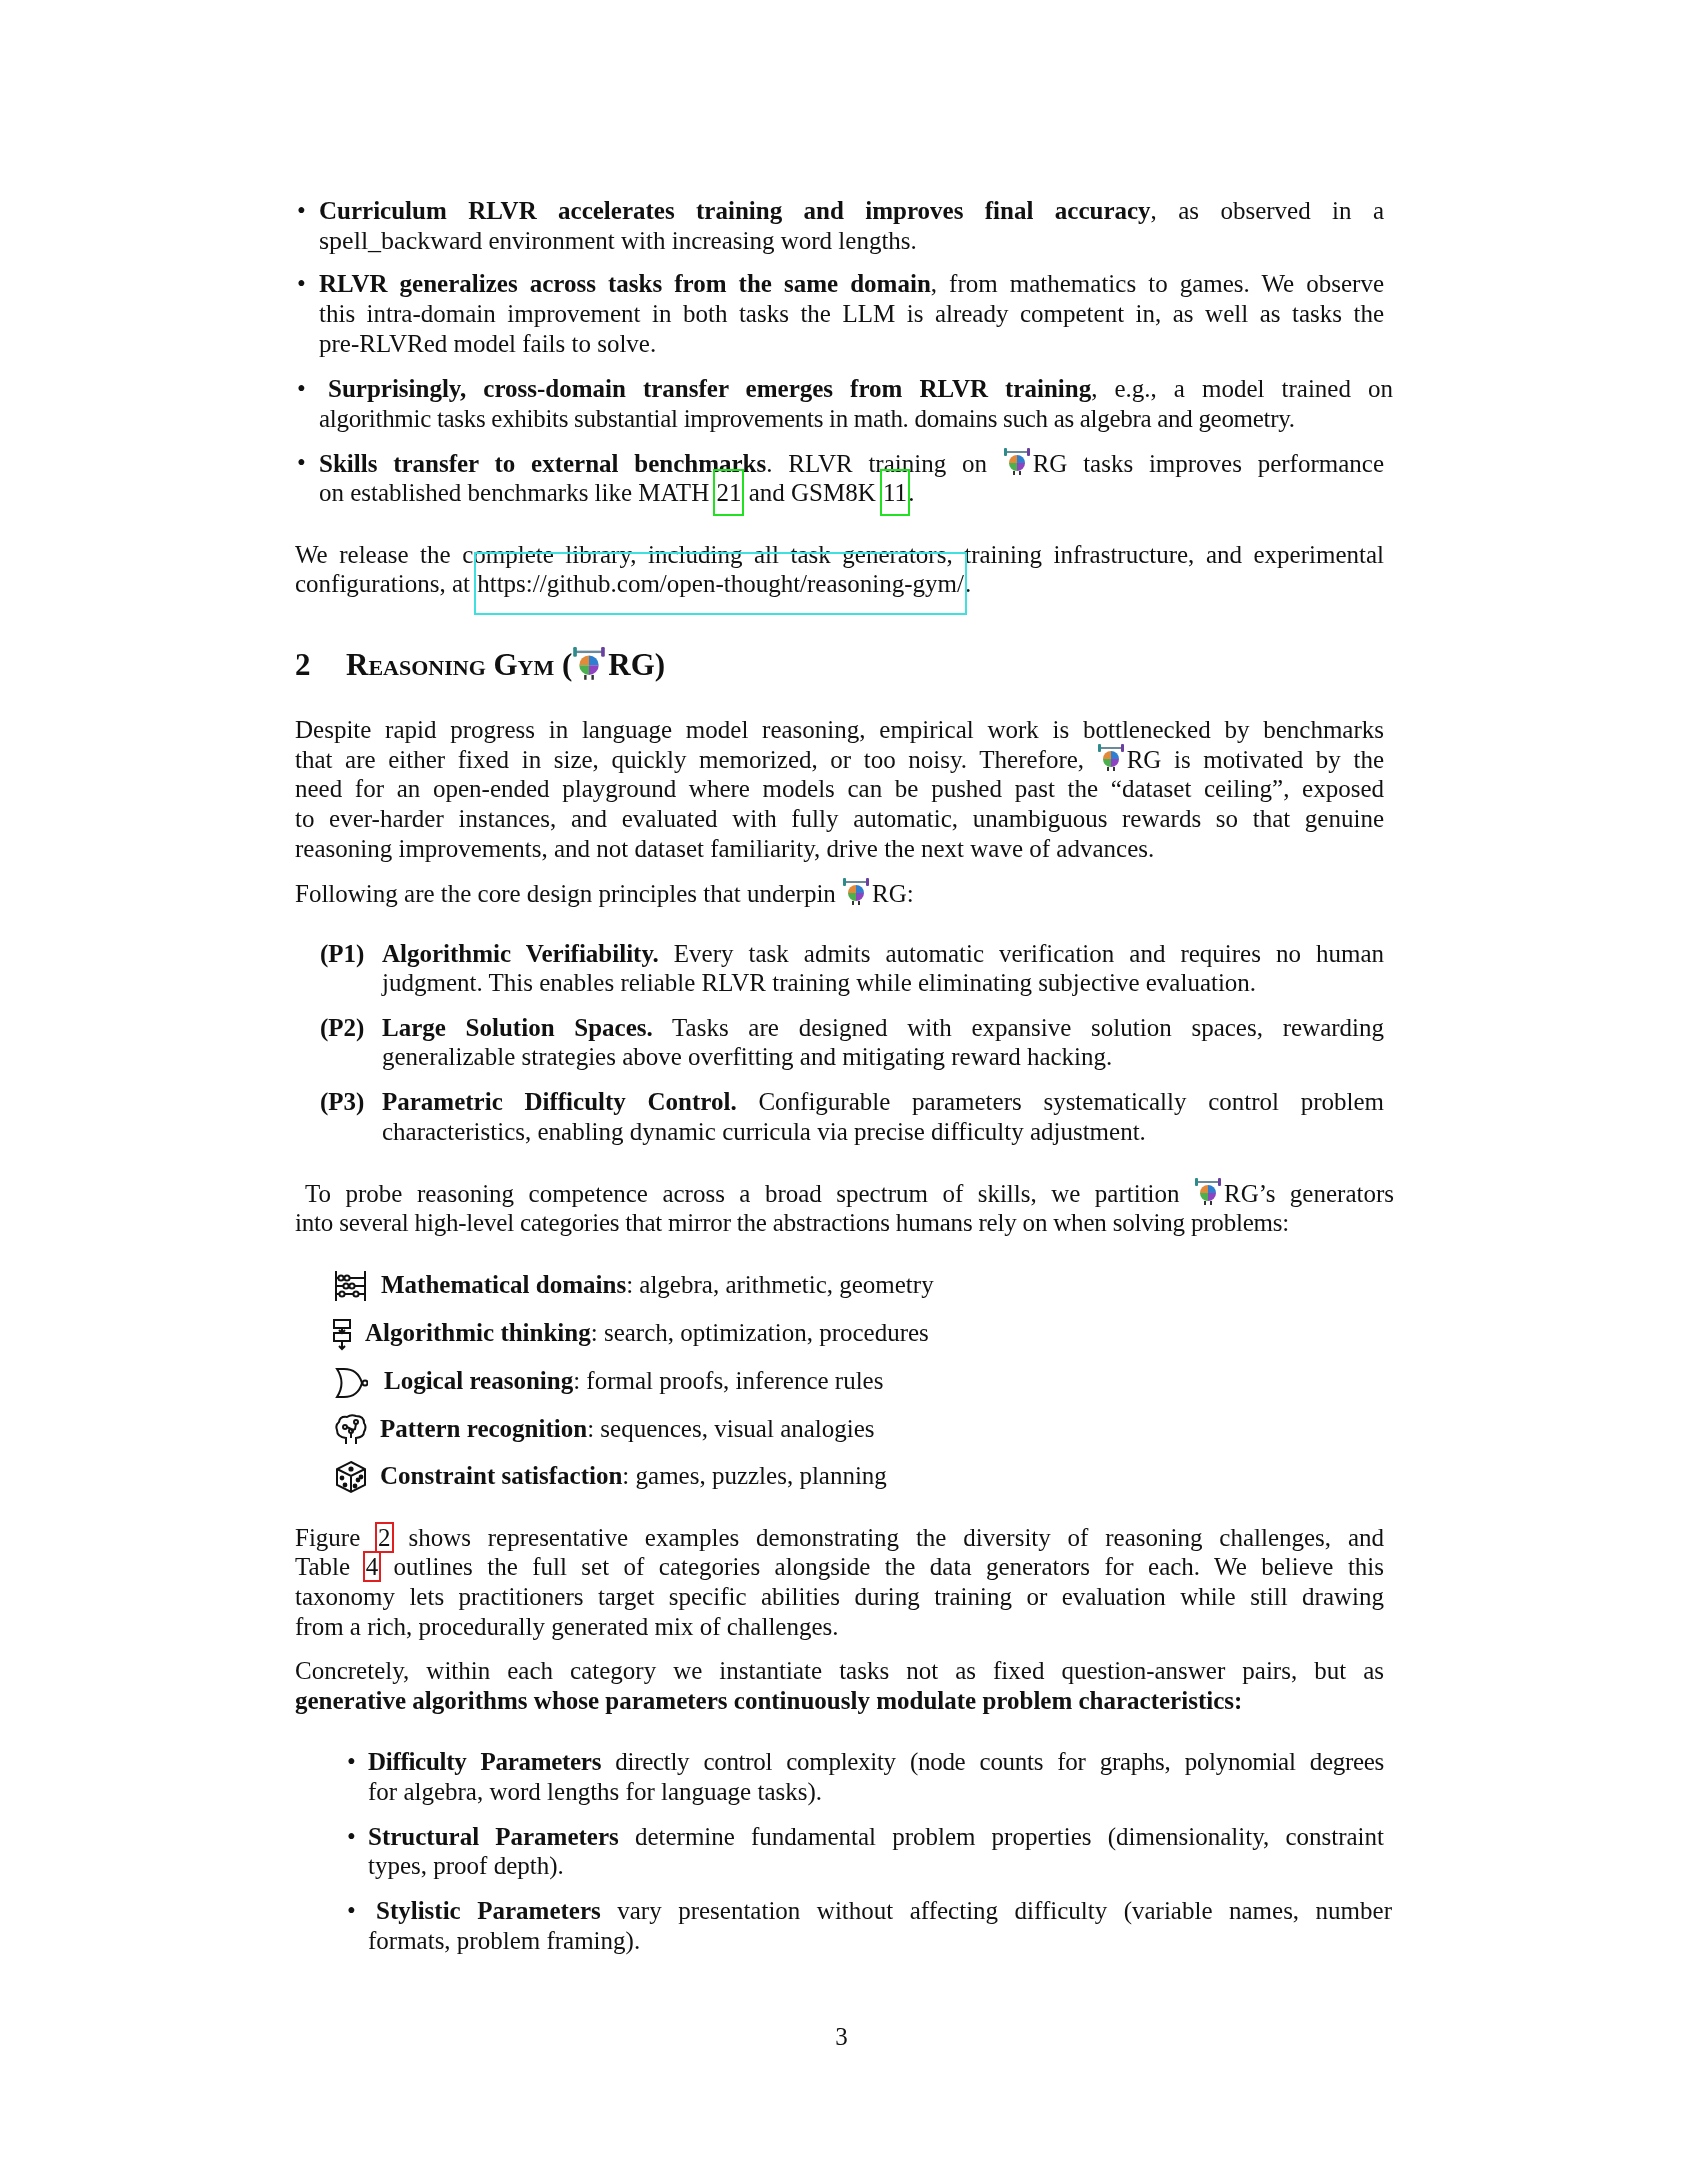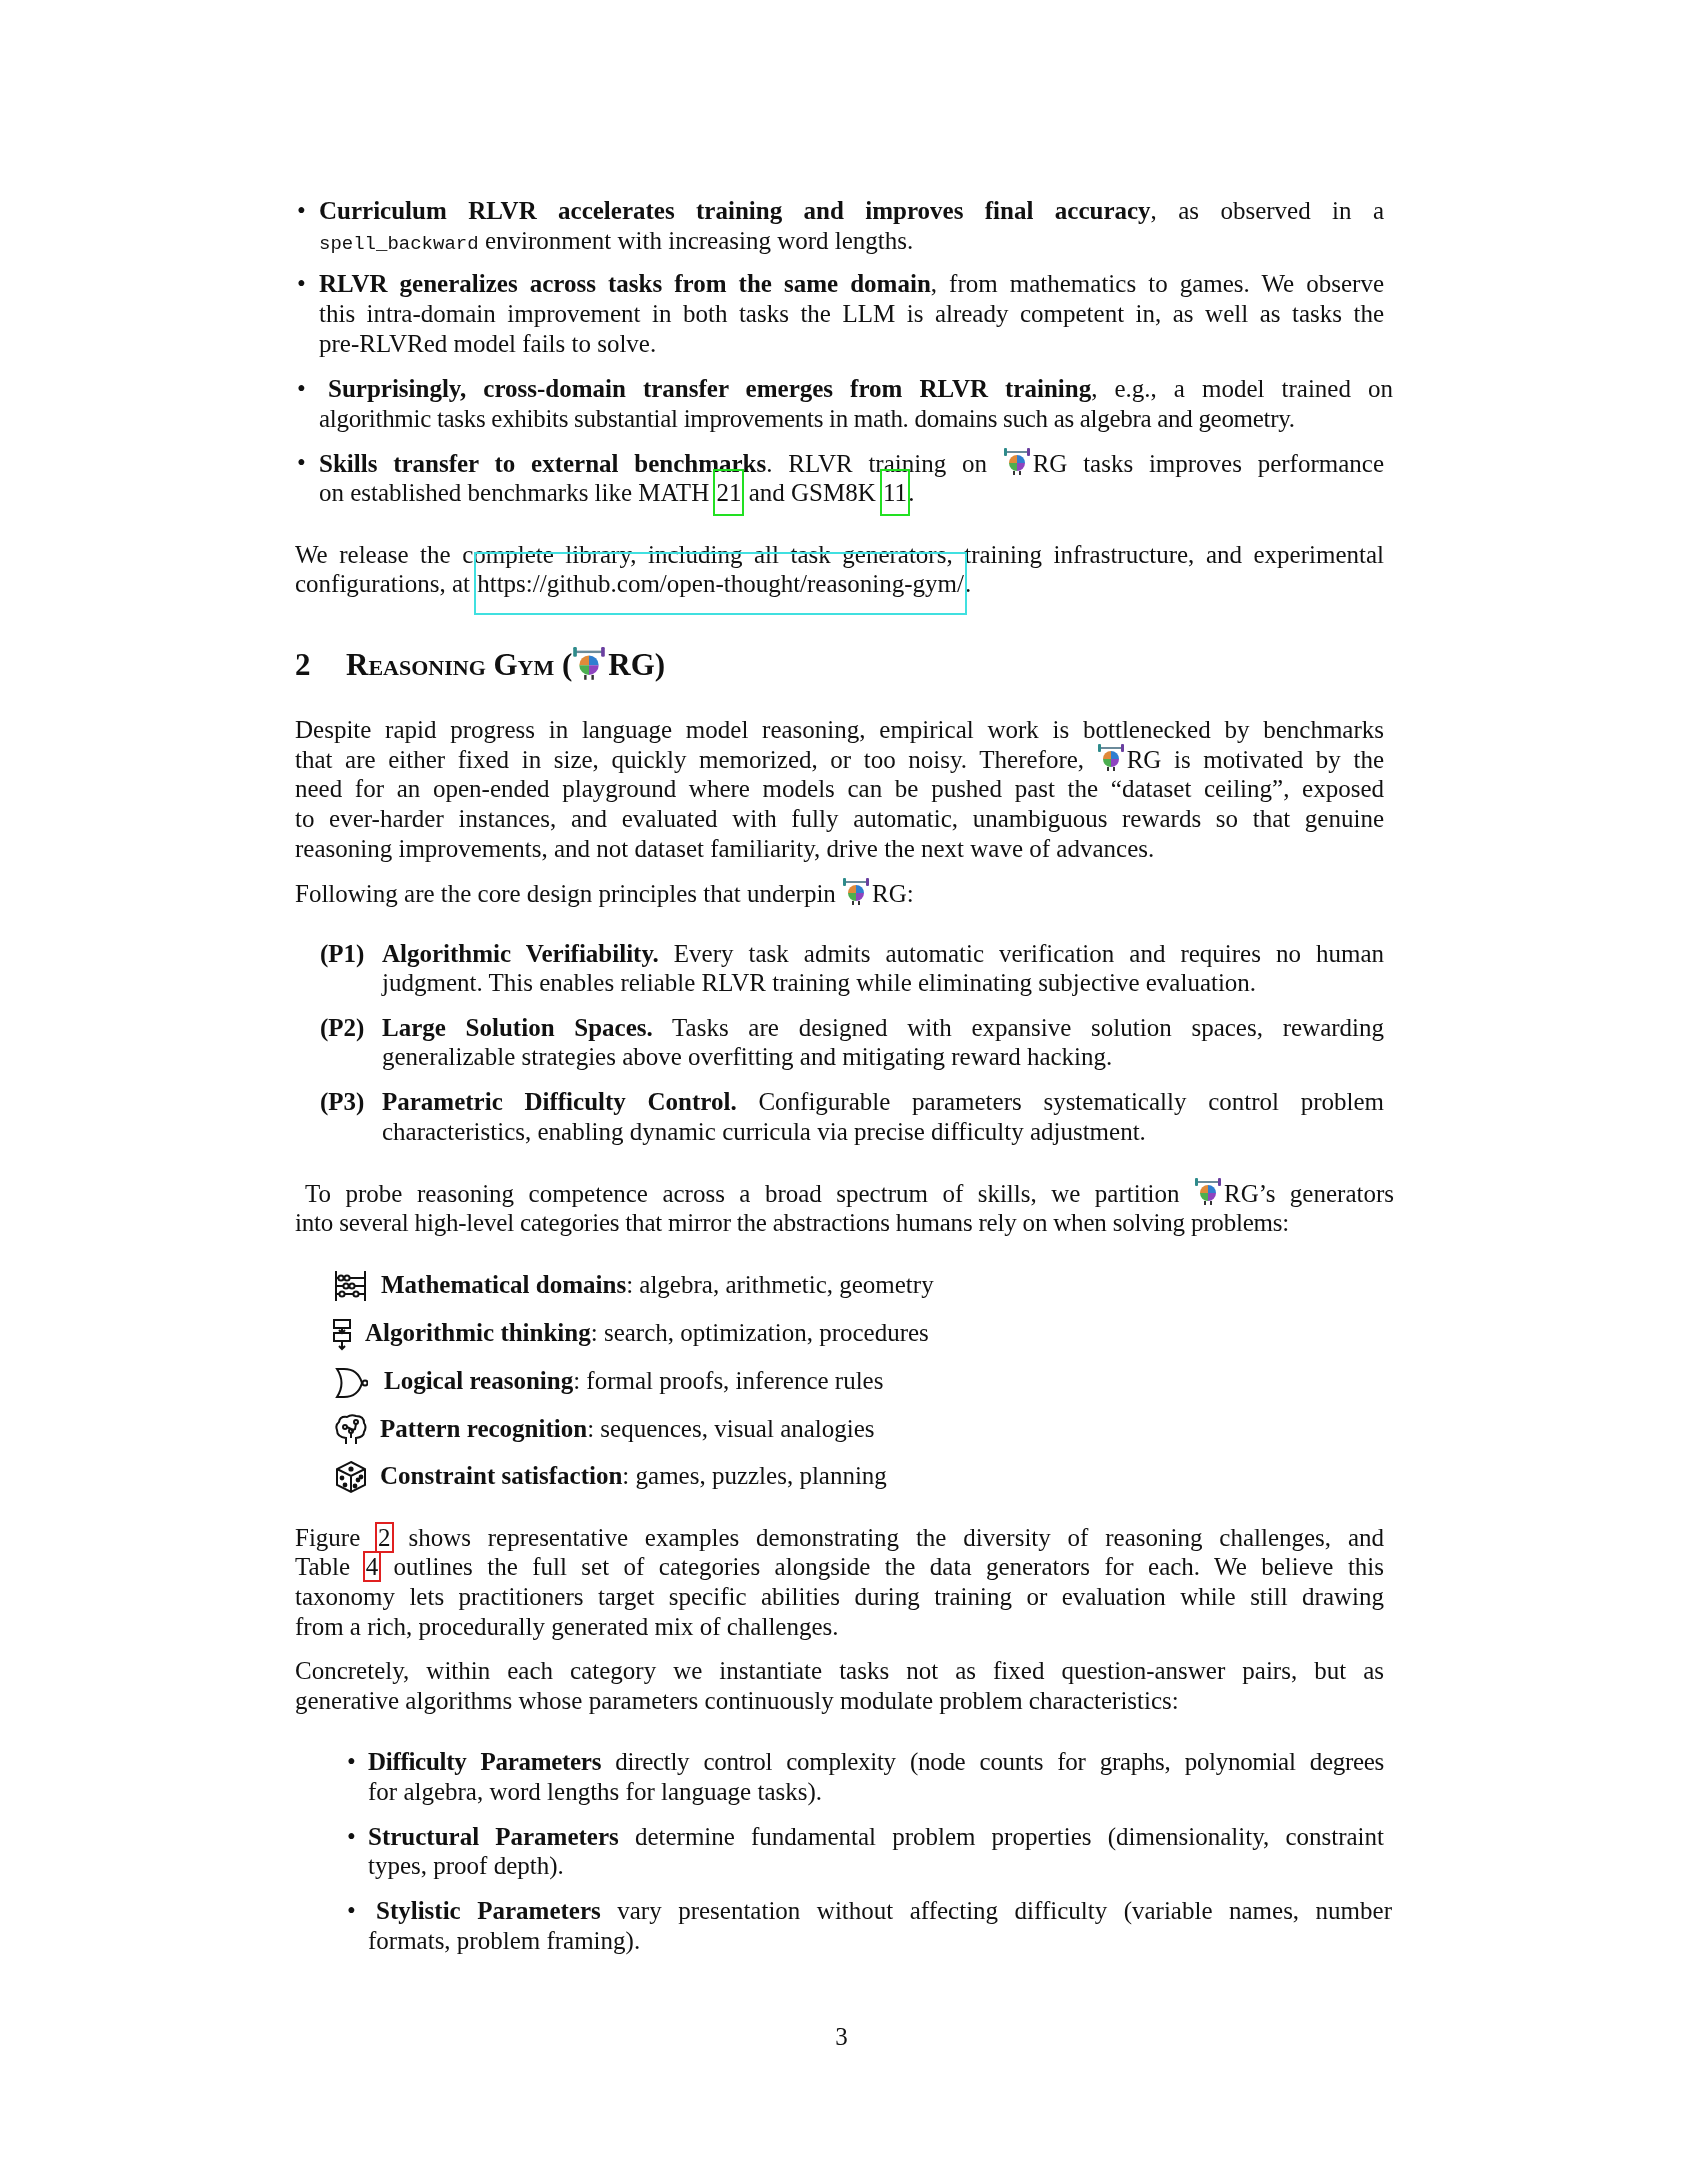--- a/index.html
+++ b/index.html
@@ -2,21 +2,21 @@
 <html><head>
 <meta charset="utf-8">
 <style>
   html, body { margin: 0; padding: 0; background: #ffffff; }
   body { width: 1683px; height: 2178px; position: relative; overflow: hidden;
          font-family: "Liberation Serif", "DejaVu Serif", serif; color: #111; }
   .page { position: absolute; left: 0; top: 0; width: 1683px; height: 2178px; }
   .line { position: absolute; font-size: 25px; line-height: 30px; white-space: nowrap; }
   .just { text-align: justify; text-align-last: justify; }
   b { font-weight: bold; }
-  .mono { font-family: Liberation Mono, monospace; font-size: 19px; }
+  .mono { font-family: Liberation Serif, serif; font-size: 26px; }
   .cite-g { outline: 2px solid #22e022; outline-offset: 0px; padding: 8px 1px; }
   .cite-r { outline: 2px solid #e02020; outline-offset: 0px; padding: 0 1px; }
   .link-c { outline: 2px solid #40e0e0; outline-offset: 0px; padding: 16px 1px; color: #111; text-decoration: none; }
   .bullet { position: absolute; font-size: 25px; line-height: 30px; }
   .heading { position: absolute; left: 295px; top: 645px; font-size: 31px; font-weight: bold; line-height: 40px; white-space: nowrap; }
   .heading .num { display: inline-block; width: 51px; }
   .sc { font-variant: small-caps; }
   .logo { display: inline-block; width: 26px; height: 28px; vertical-align: -4px; margin: 0 3px 0 1px; }
   .logo-lg { width: 32px; height: 34px; vertical-align: -6px; }
   .cat-icon { position: absolute; width: 34px; height: 34px; }
@@ -173,21 +173,21 @@
       <circle cx="21" cy="26" r="1.4" fill="#111"></circle>
     </svg>
   <div class="line" style="left:380px; top:1461px;"><b>Constraint satisfaction</b><span>: games, puzzles, planning</span></div>
 
   <div class="line just" style="left:295px; top:1523px; width:1089px;"><span>Figure </span><a class="cite-r">2</a><span> shows representative examples demonstrating the diversity of reasoning challenges, and</span></div>
   <div class="line just" style="left:295px; top:1552px; width:1089px;"><span>Table </span><a class="cite-r">4</a><span> outlines the full set of categories alongside the data generators for each.  We believe this</span></div>
   <div class="line just" style="left:295px; top:1582px; width:1089px;">taxonomy lets practitioners target specific abilities during training or evaluation while still drawing</div>
   <div class="line" style="left:295px; top:1612px;">from a rich, procedurally generated mix of challenges.</div>
 
   <div class="line just" style="left:295px; top:1656px; width:1089px;">Concretely, within each category we instantiate tasks not as fixed question-answer pairs, but as</div>
-  <div class="line" style="left:295px; top:1686px;">generative algorithms whose parameters continuously modulate problem characteristics:</div>
+  <div class="line" style="left:295px; top:1686px;font-weight:bold;">generative algorithms whose parameters continuously modulate problem characteristics:</div>
 
   <span class="bullet" style="left:347px; top:1747px;">•</span>
   <div class="line just" style="left:368px; top:1747px; width:1016px; letter-spacing:-0.3px;"><b>Difficulty Parameters</b><span> directly control complexity (node counts for graphs, polynomial degrees</span></div>
   <div class="line" style="left:368px; top:1777px;">for algebra, word lengths for language tasks).</div>
 
   <span class="bullet" style="left:347px; top:1822px;">•</span>
   <div class="line just" style="left:368px; top:1822px; width:1016px;"><b>Structural Parameters</b><span> determine fundamental problem properties (dimensionality, constraint</span></div>
   <div class="line" style="left:368px; top:1851px;">types, proof depth).</div>
 
   <span class="bullet" style="left:347px; top:1896px;">•</span>

